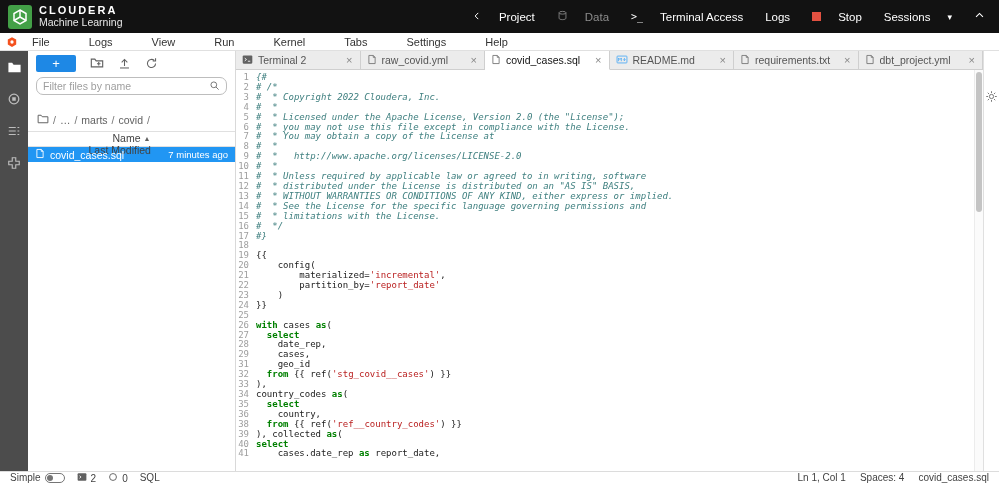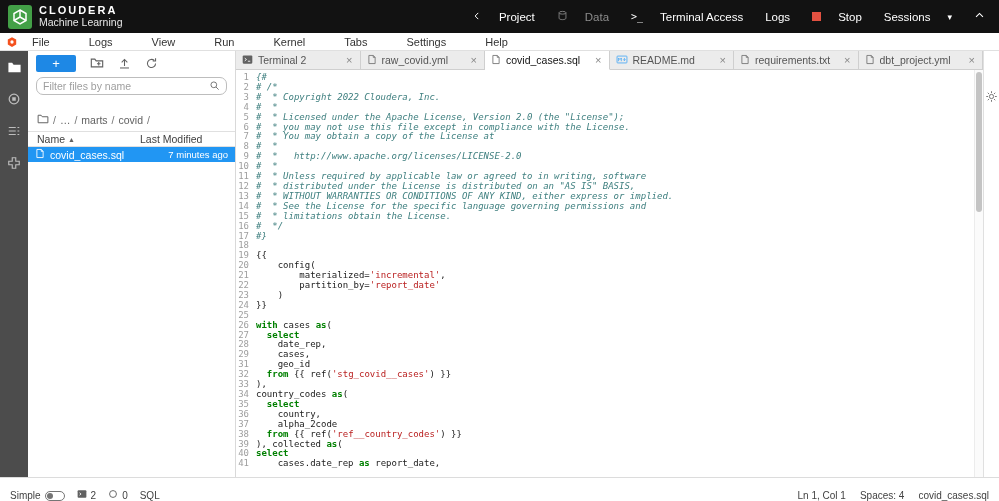--- a/index.html
+++ b/index.html
@@ -42,21 +42,21 @@
   .filter-box { margin:2px 8px 16px 8px; height:18px; border:1px solid #bdbdbd; border-radius:7px;
     display:flex; align-items:center; padding:0 6px; gap:4px; }
   .filter-input { border:none; outline:none; flex:1; font-size:10.5px; color:#616161;
     font-family:"Liberation Sans", sans-serif; min-width:0; }
   .filter-input::placeholder { color:#9e9e9e; }
   .breadcrumb { height:18px; display:flex; align-items:center; gap:4px; padding:0 9px; margin-top:3px;
     color:#616161; }
   .bc-sep { color:#757575; }
   .bc-seg { cursor:pointer; }
   .fb-cols { height:16px; display:flex; align-items:center; padding:0 9px;
-    border-top:1px solid #e0e0e0; border-bottom:1px solid #e0e0e0; margin-top:2px; color:#424242; }
+    border-top:1px solid #e0e0e0; border-bottom:1px solid #e0e0e0; margin-top:2px; color:#424242;flex-direction:column; }
   .col-name { flex:1; display:flex; align-items:center; gap:3px; }
   .sort-arrow { font-size:7px; color:#616161; }
   .col-mod { width:86px; text-align:left; }
   .file-row { height:15px; display:flex; align-items:center; gap:5px; padding:0 7px; cursor:pointer; }
   .file-row.selected { background:#2196f3; color:#fff; }
   .file-row .fname { flex:1; white-space:nowrap; overflow:hidden; }
   .file-row .fmod { font-size:9.5px; white-space:nowrap; }
 
   
   .editor { position:absolute; top:51px; left:236px; right:16px; bottom:14px; background:#fff; }
@@ -77,22 +77,22 @@
   .pl { color:#212121; }
   .vscroll { position:absolute; top:19px; right:0; bottom:0; width:9px; background:#fbfbfb;
     border-left:1px solid #ececec; }
   .vthumb { position:absolute; top:2px; left:1px; width:6px; height:140px; background:#c4c4c4; border-radius:3px; }
 
   
   .rightstrip { position:absolute; top:51px; right:0; width:16px; bottom:14px; background:#fff;
     border-left:1px solid #e0e0e0; display:flex; flex-direction:column; align-items:center; padding-top:38px; }
 
   
-  .statusbar { position:absolute; bottom:0; left:0; width:999px; height:24px; background:#fff;
-    border-top:1px solid #dcdcdc; display:flex; align-items:flex-end; padding:0 10px; gap:12px;
+  .statusbar { position:absolute; bottom:0; left:0; width:999px; height:30px; background:#fff;
+    border-top:1px solid #dcdcdc; display:flex; align-items:flex-start; padding:0 10px; gap:12px;
     font-size:10px; color:#424242; }
   .sb-group { display:flex; align-items:center; gap:4px; }
   .toggle { width:20px; height:10px; border:1px solid #757575; border-radius:6px; position:relative;
     cursor:pointer; flex:none; }
   .toggle-knob { position:absolute; left:1px; top:1px; width:6px; height:6px; border-radius:50%;
     background:#757575; }
   .sb-right { margin-left:auto; display:flex; align-items:center; gap:14px; }
 </style>
 </head>
 <body>
@@ -319,42 +319,41 @@
         <div class="line"><span class="ln">5</span><span class="lc"><span class="cm">#  * Licensed under the Apache License, Version 2.0 (the "License");</span></span></div>
         <div class="line"><span class="ln">6</span><span class="lc"><span class="cm">#  * you may not use this file except in compliance with the License.</span></span></div>
         <div class="line"><span class="ln">7</span><span class="lc"><span class="cm">#  * You may obtain a copy of the License at</span></span></div>
         <div class="line"><span class="ln">8</span><span class="lc"><span class="cm">#  *</span></span></div>
         <div class="line"><span class="ln">9</span><span class="lc"><span class="cm">#  *   http://www.apache.org/licenses/LICENSE-2.0</span></span></div>
         <div class="line"><span class="ln">10</span><span class="lc"><span class="cm">#  *</span></span></div>
         <div class="line"><span class="ln">11</span><span class="lc"><span class="cm">#  * Unless required by applicable law or agreed to in writing, software</span></span></div>
         <div class="line"><span class="ln">12</span><span class="lc"><span class="cm">#  * distributed under the License is distributed on an "AS IS" BASIS,</span></span></div>
         <div class="line"><span class="ln">13</span><span class="lc"><span class="cm">#  * WITHOUT WARRANTIES OR CONDITIONS OF ANY KIND, either express or implied.</span></span></div>
         <div class="line"><span class="ln">14</span><span class="lc"><span class="cm">#  * See the License for the specific language governing permissions and</span></span></div>
-        <div class="line"><span class="ln">15</span><span class="lc"><span class="cm">#  * limitations obtain the License.</span></span></div>
+        <div class="line"><span class="ln">15</span><span class="lc"><span class="cm">#  * limitations with the License.</span></span></div>
         <div class="line"><span class="ln">16</span><span class="lc"><span class="cm">#  */</span></span></div>
         <div class="line"><span class="ln">17</span><span class="lc"><span class="cm">#}</span></span></div>
         <div class="line"><span class="ln">18</span><span class="lc">&nbsp;</span></div>
         <div class="line"><span class="ln">19</span><span class="lc"><span class="pl">{{</span></span></div>
         <div class="line"><span class="ln">20</span><span class="lc"><span class="pl">    config(</span></span></div>
         <div class="line"><span class="ln">21</span><span class="lc"><span class="pl">        materialized=</span><span class="str">'incremental'</span><span class="pl">,</span></span></div>
         <div class="line"><span class="ln">22</span><span class="lc"><span class="pl">        partition_by=</span><span class="str">'report_date'</span></span></div>
         <div class="line"><span class="ln">23</span><span class="lc"><span class="pl">    )</span></span></div>
         <div class="line"><span class="ln">24</span><span class="lc"><span class="pl">}}</span></span></div>
         <div class="line"><span class="ln">25</span><span class="lc">&nbsp;</span></div>
         <div class="line"><span class="ln">26</span><span class="lc"><span class="kw">with</span><span class="pl"> cases </span><span class="kw">as</span><span class="pl">(</span></span></div>
         <div class="line"><span class="ln">27</span><span class="lc"><span class="pl">  </span><span class="kw">select</span></span></div>
         <div class="line"><span class="ln">28</span><span class="lc"><span class="pl">    date_rep,</span></span></div>
         <div class="line"><span class="ln">29</span><span class="lc"><span class="pl">    cases,</span></span></div>
         <div class="line"><span class="ln">31</span><span class="lc"><span class="pl">    geo_id</span></span></div>
         <div class="line"><span class="ln">32</span><span class="lc"><span class="pl">  </span><span class="kw">from</span><span class="pl"> {{ ref(</span><span class="str">'stg_covid__cases'</span><span class="pl">) }}</span></span></div>
         <div class="line"><span class="ln">33</span><span class="lc"><span class="pl">),</span></span></div>
         <div class="line"><span class="ln">34</span><span class="lc"><span class="pl">country_codes </span><span class="kw">as</span><span class="pl">(</span></span></div>
         <div class="line"><span class="ln">35</span><span class="lc"><span class="pl">  </span><span class="kw">select</span></span></div>
         <div class="line"><span class="ln">36</span><span class="lc"><span class="pl">    country,</span></span></div>
-        <div class="line"><span class="ln">37</span><span class="lc"><span class="pl">    alpha_2code</span></span></div>
         <div class="line"><span class="ln">38</span><span class="lc"><span class="pl">  </span><span class="kw">from</span><span class="pl"> {{ ref(</span><span class="str">'ref__country_codes'</span><span class="pl">) }}</span></span></div>
         <div class="line"><span class="ln">39</span><span class="lc"><span class="pl">), collected </span><span class="kw">as</span><span class="pl">(</span></span></div>
         <div class="line"><span class="ln">40</span><span class="lc"><span class="kw">select</span></span></div>
         <div class="line"><span class="ln">41</span><span class="lc"><span class="pl">    cases.date_rep </span><span class="kw">as</span><span class="pl"> report_date,</span></span></div>
       </div>
   </div>
   <div class="vscroll">
     <div class="vthumb"></div>
   </div>
 </div>

